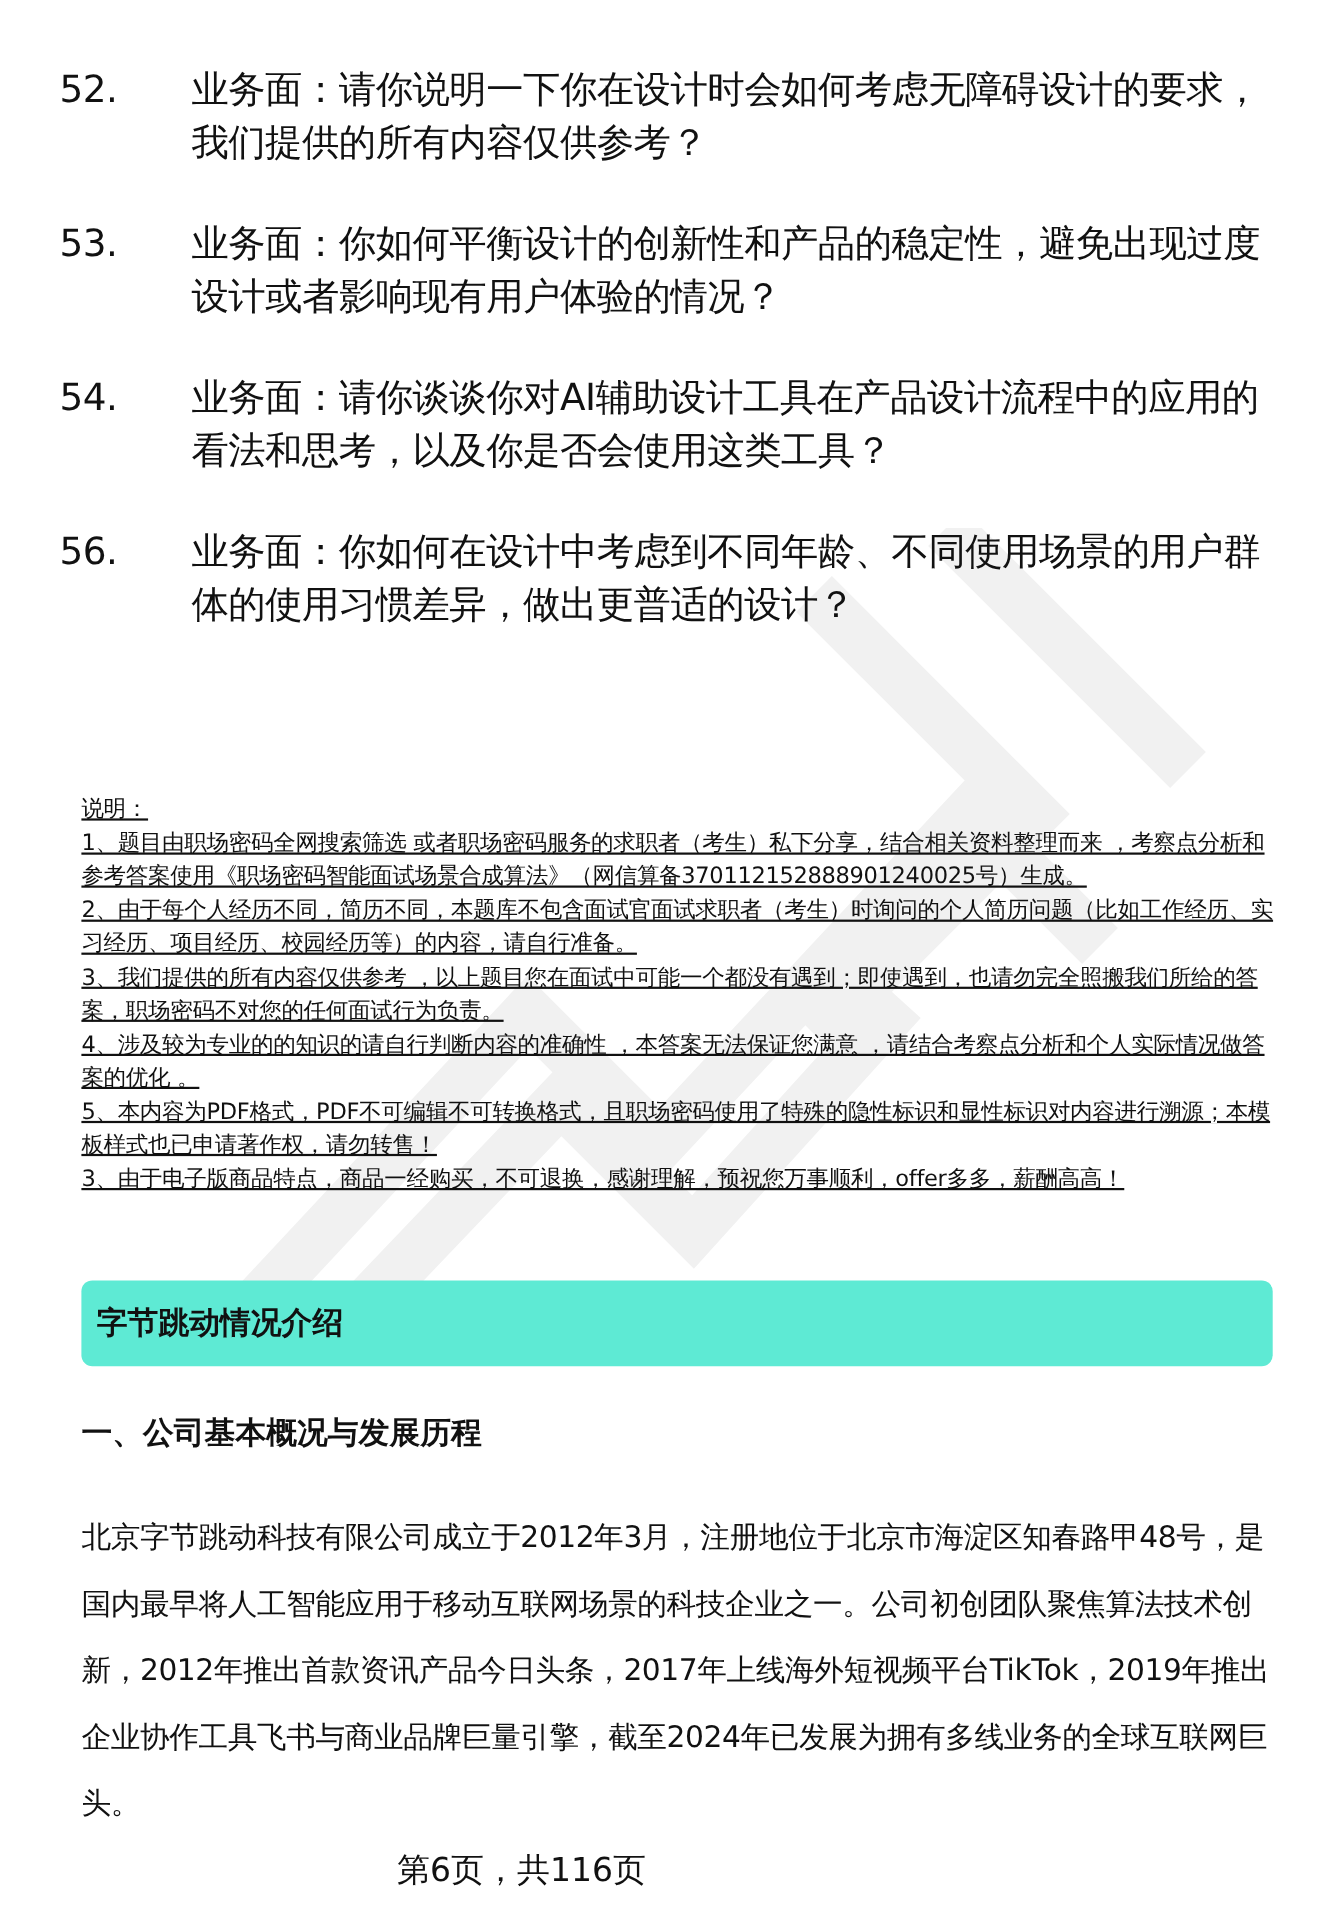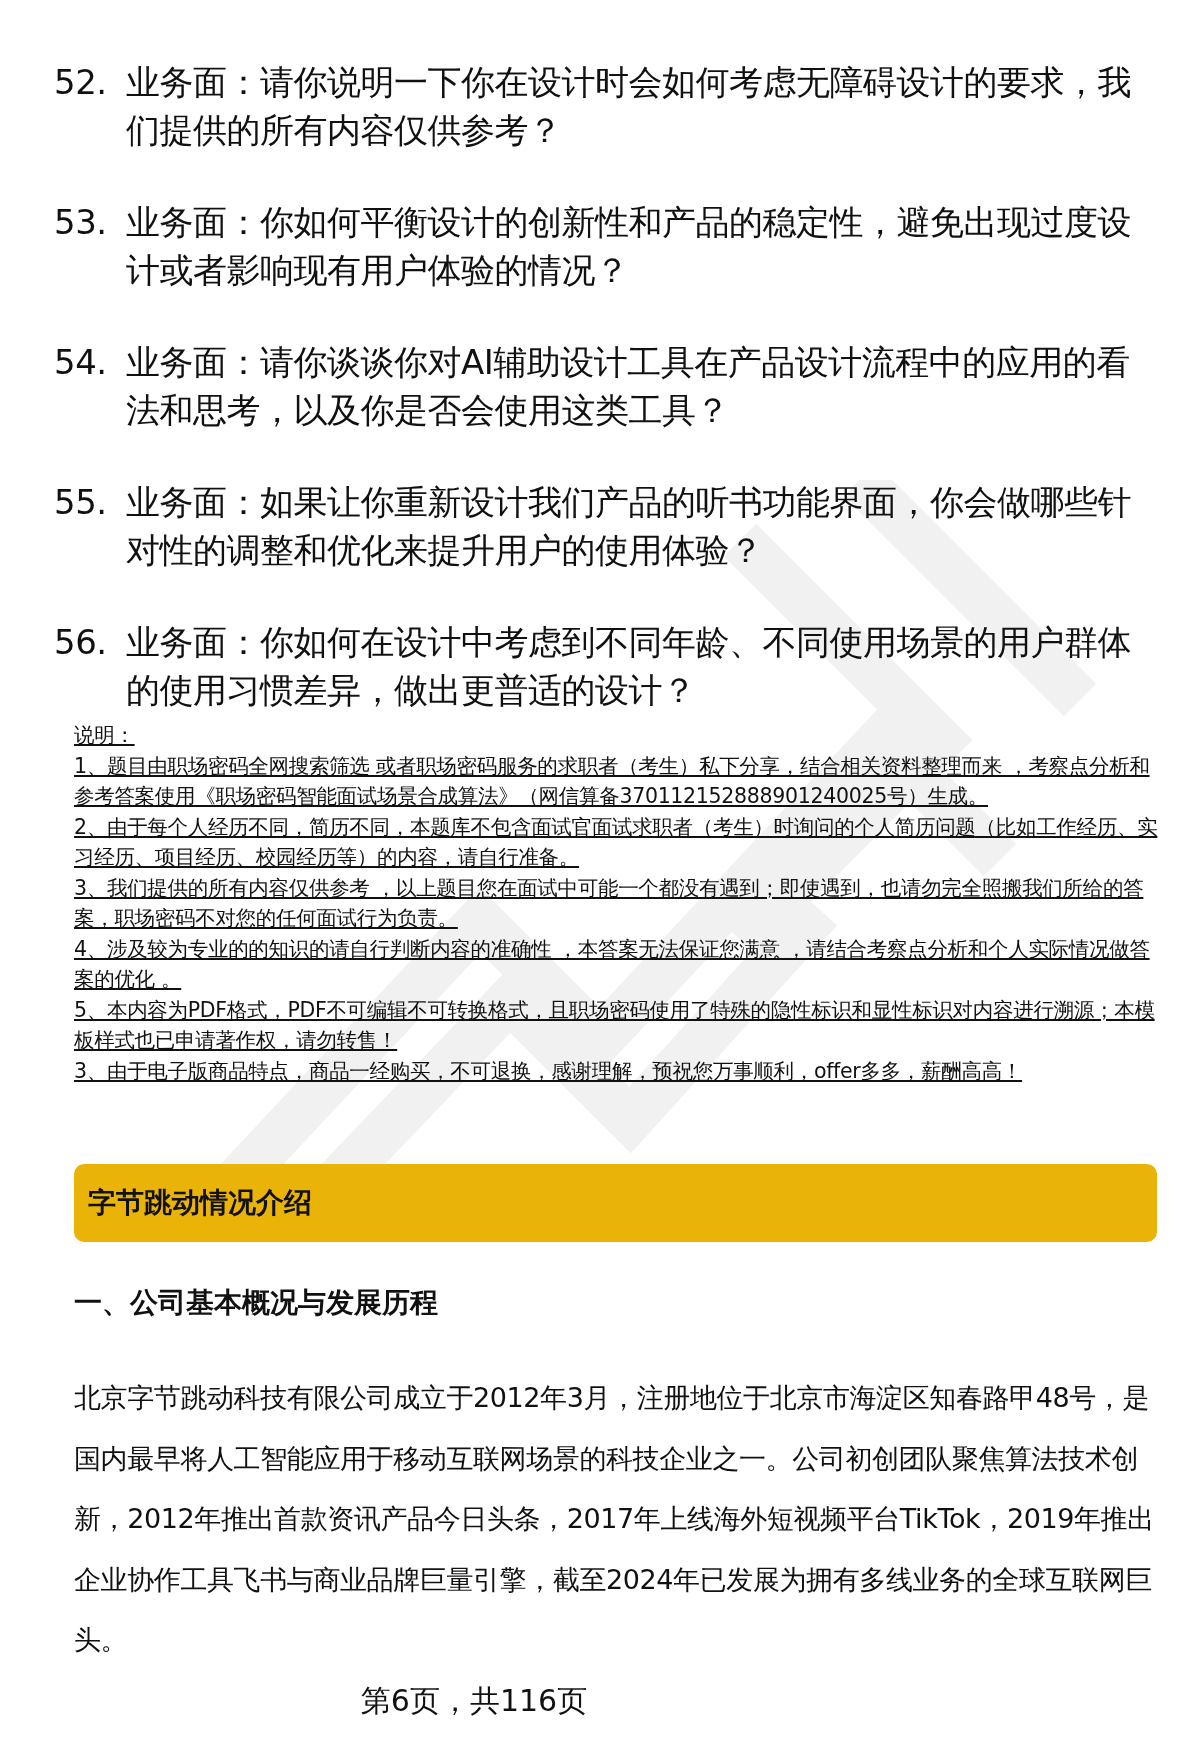--- a/index.html
+++ b/index.html
@@ -33,20 +33,21 @@
       left: 54px;
       top: 58px;
       width: 1100px;
     }
     .question {
       display: flex;
       margin-bottom: 44px;
       font-size: 34px;
       line-height: 48px;
       letter-spacing: -0.5px;
+      gap: 48px;
     }
     .q-num {
       width: 72px;
       flex: 0 0 72px;
       white-space: nowrap;
     }
     .q-text {
       flex: 1;
       width: 1000px;
     }
@@ -62,21 +63,21 @@
     .notes p {
       margin: 0;
       text-decoration: underline;
     }
     .section-banner {
       position: absolute;
       left: 74px;
       top: 1164px;
       width: 1083px;
       height: 78px;
-      background: #eab308;
+      background: #5eead4;
       border-radius: 10px;
       display: flex;
       align-items: center;
     }
     .section-banner h2 {
       margin: 0 0 0 14px;
       font-size: 28px;
       font-weight: bold;
       color: #111111;
     }
@@ -130,24 +131,20 @@
     </div>
     <div class="question">
       <span class="q-num">53.</span>
       <span class="q-text">业务面：你如何平衡设计的创新性和产品的稳定性，避免出现过度设计或者影响现有用户体验的情况？</span>
     </div>
     <div class="question">
       <span class="q-num">54.</span>
       <span class="q-text">业务面：请你谈谈你对AI辅助设计工具在产品设计流程中的应用的看法和思考，以及你是否会使用这类工具？</span>
     </div>
     <div class="question">
-      <span class="q-num">55.</span>
-      <span class="q-text">业务面：如果让你重新设计我们产品的听书功能界面，你会做哪些针对性的调整和优化来提升用户的使用体验？</span>
-    </div>
-    <div class="question">
       <span class="q-num">56.</span>
       <span class="q-text">业务面：你如何在设计中考虑到不同年龄、不同使用场景的用户群体的使用习惯差异，做出更普适的设计？</span>
     </div>
   </div>
 
   <div class="notes">
     <p>说明：</p>
     <p>1、题目由职场密码全网搜索筛选 或者职场密码服务的求职者（考生）私下分享，结合相关资料整理而来 ，考察点分析和参考答案使用《职场密码智能面试场景合成算法》（网信算备370112152888901240025号）生成。</p>
     <p>2、由于每个人经历不同，简历不同，本题库不包含面试官面试求职者（考生）时询问的个人简历问题（比如工作经历、实习经历、项目经历、校园经历等）的内容，请自行准备。</p>
     <p>3、我们提供的所有内容仅供参考 ，以上题目您在面试中可能一个都没有遇到；即使遇到，也请勿完全照搬我们所给的答案，职场密码不对您的任何面试行为负责。</p>

